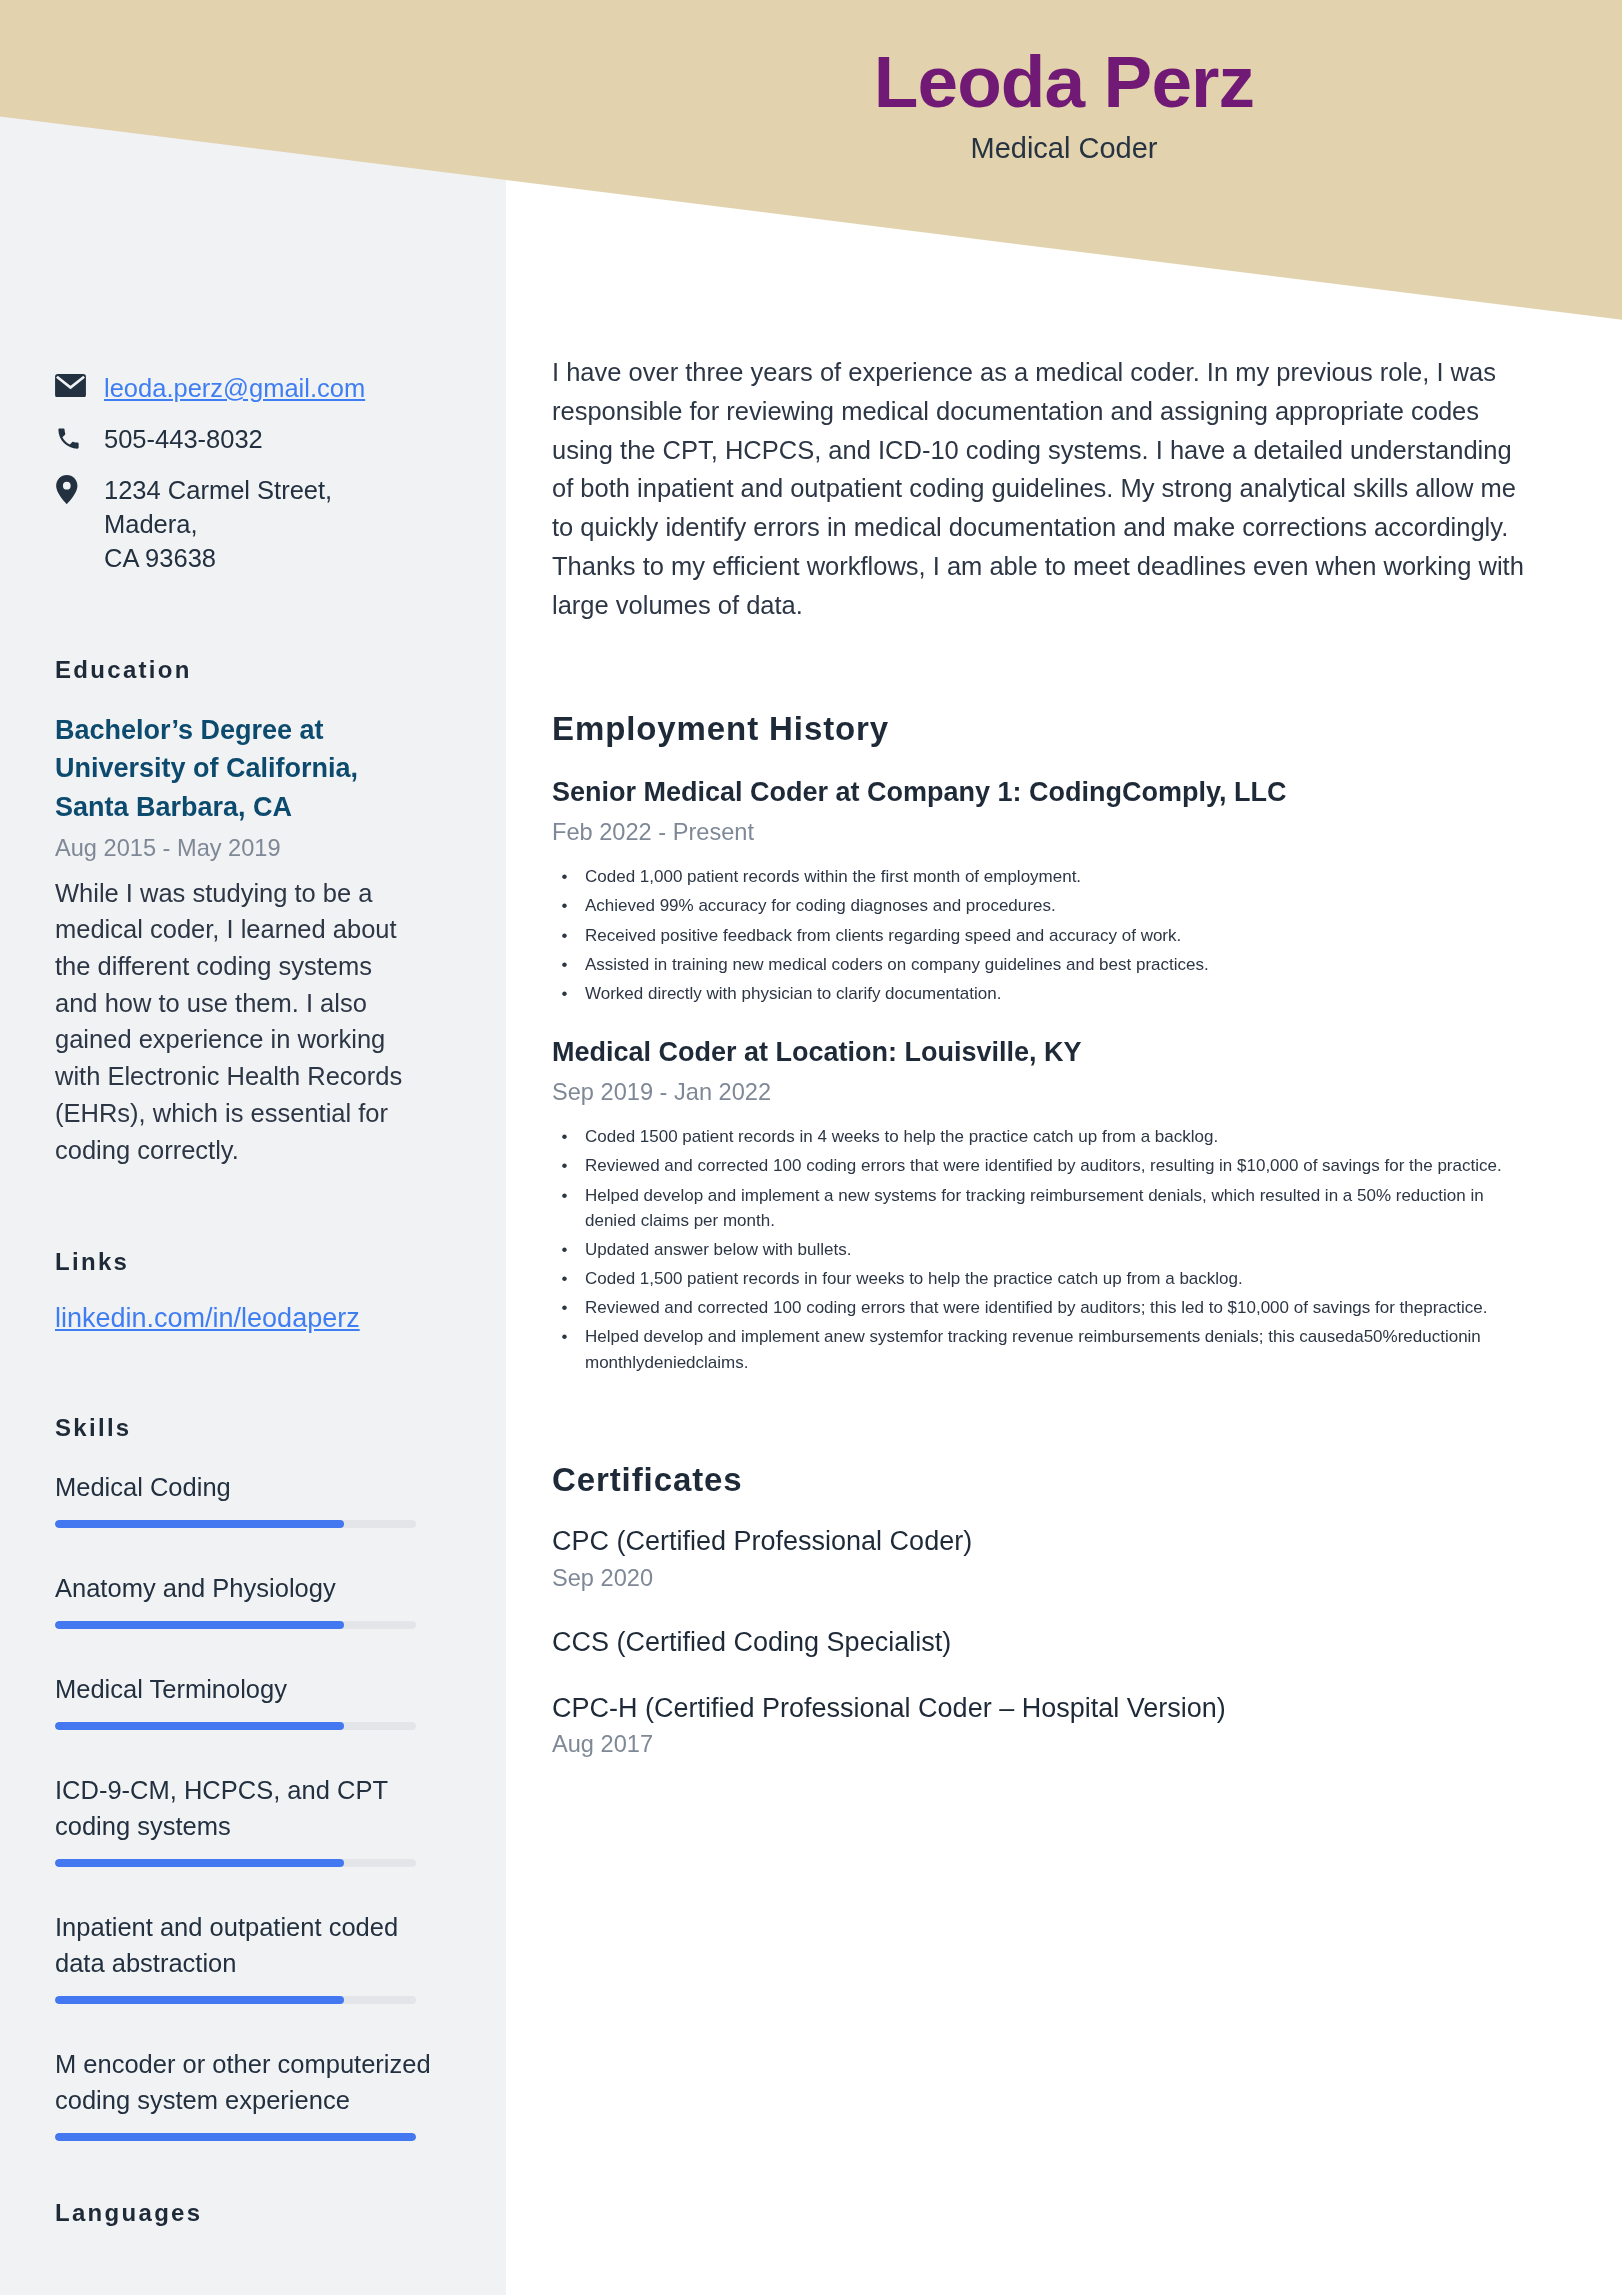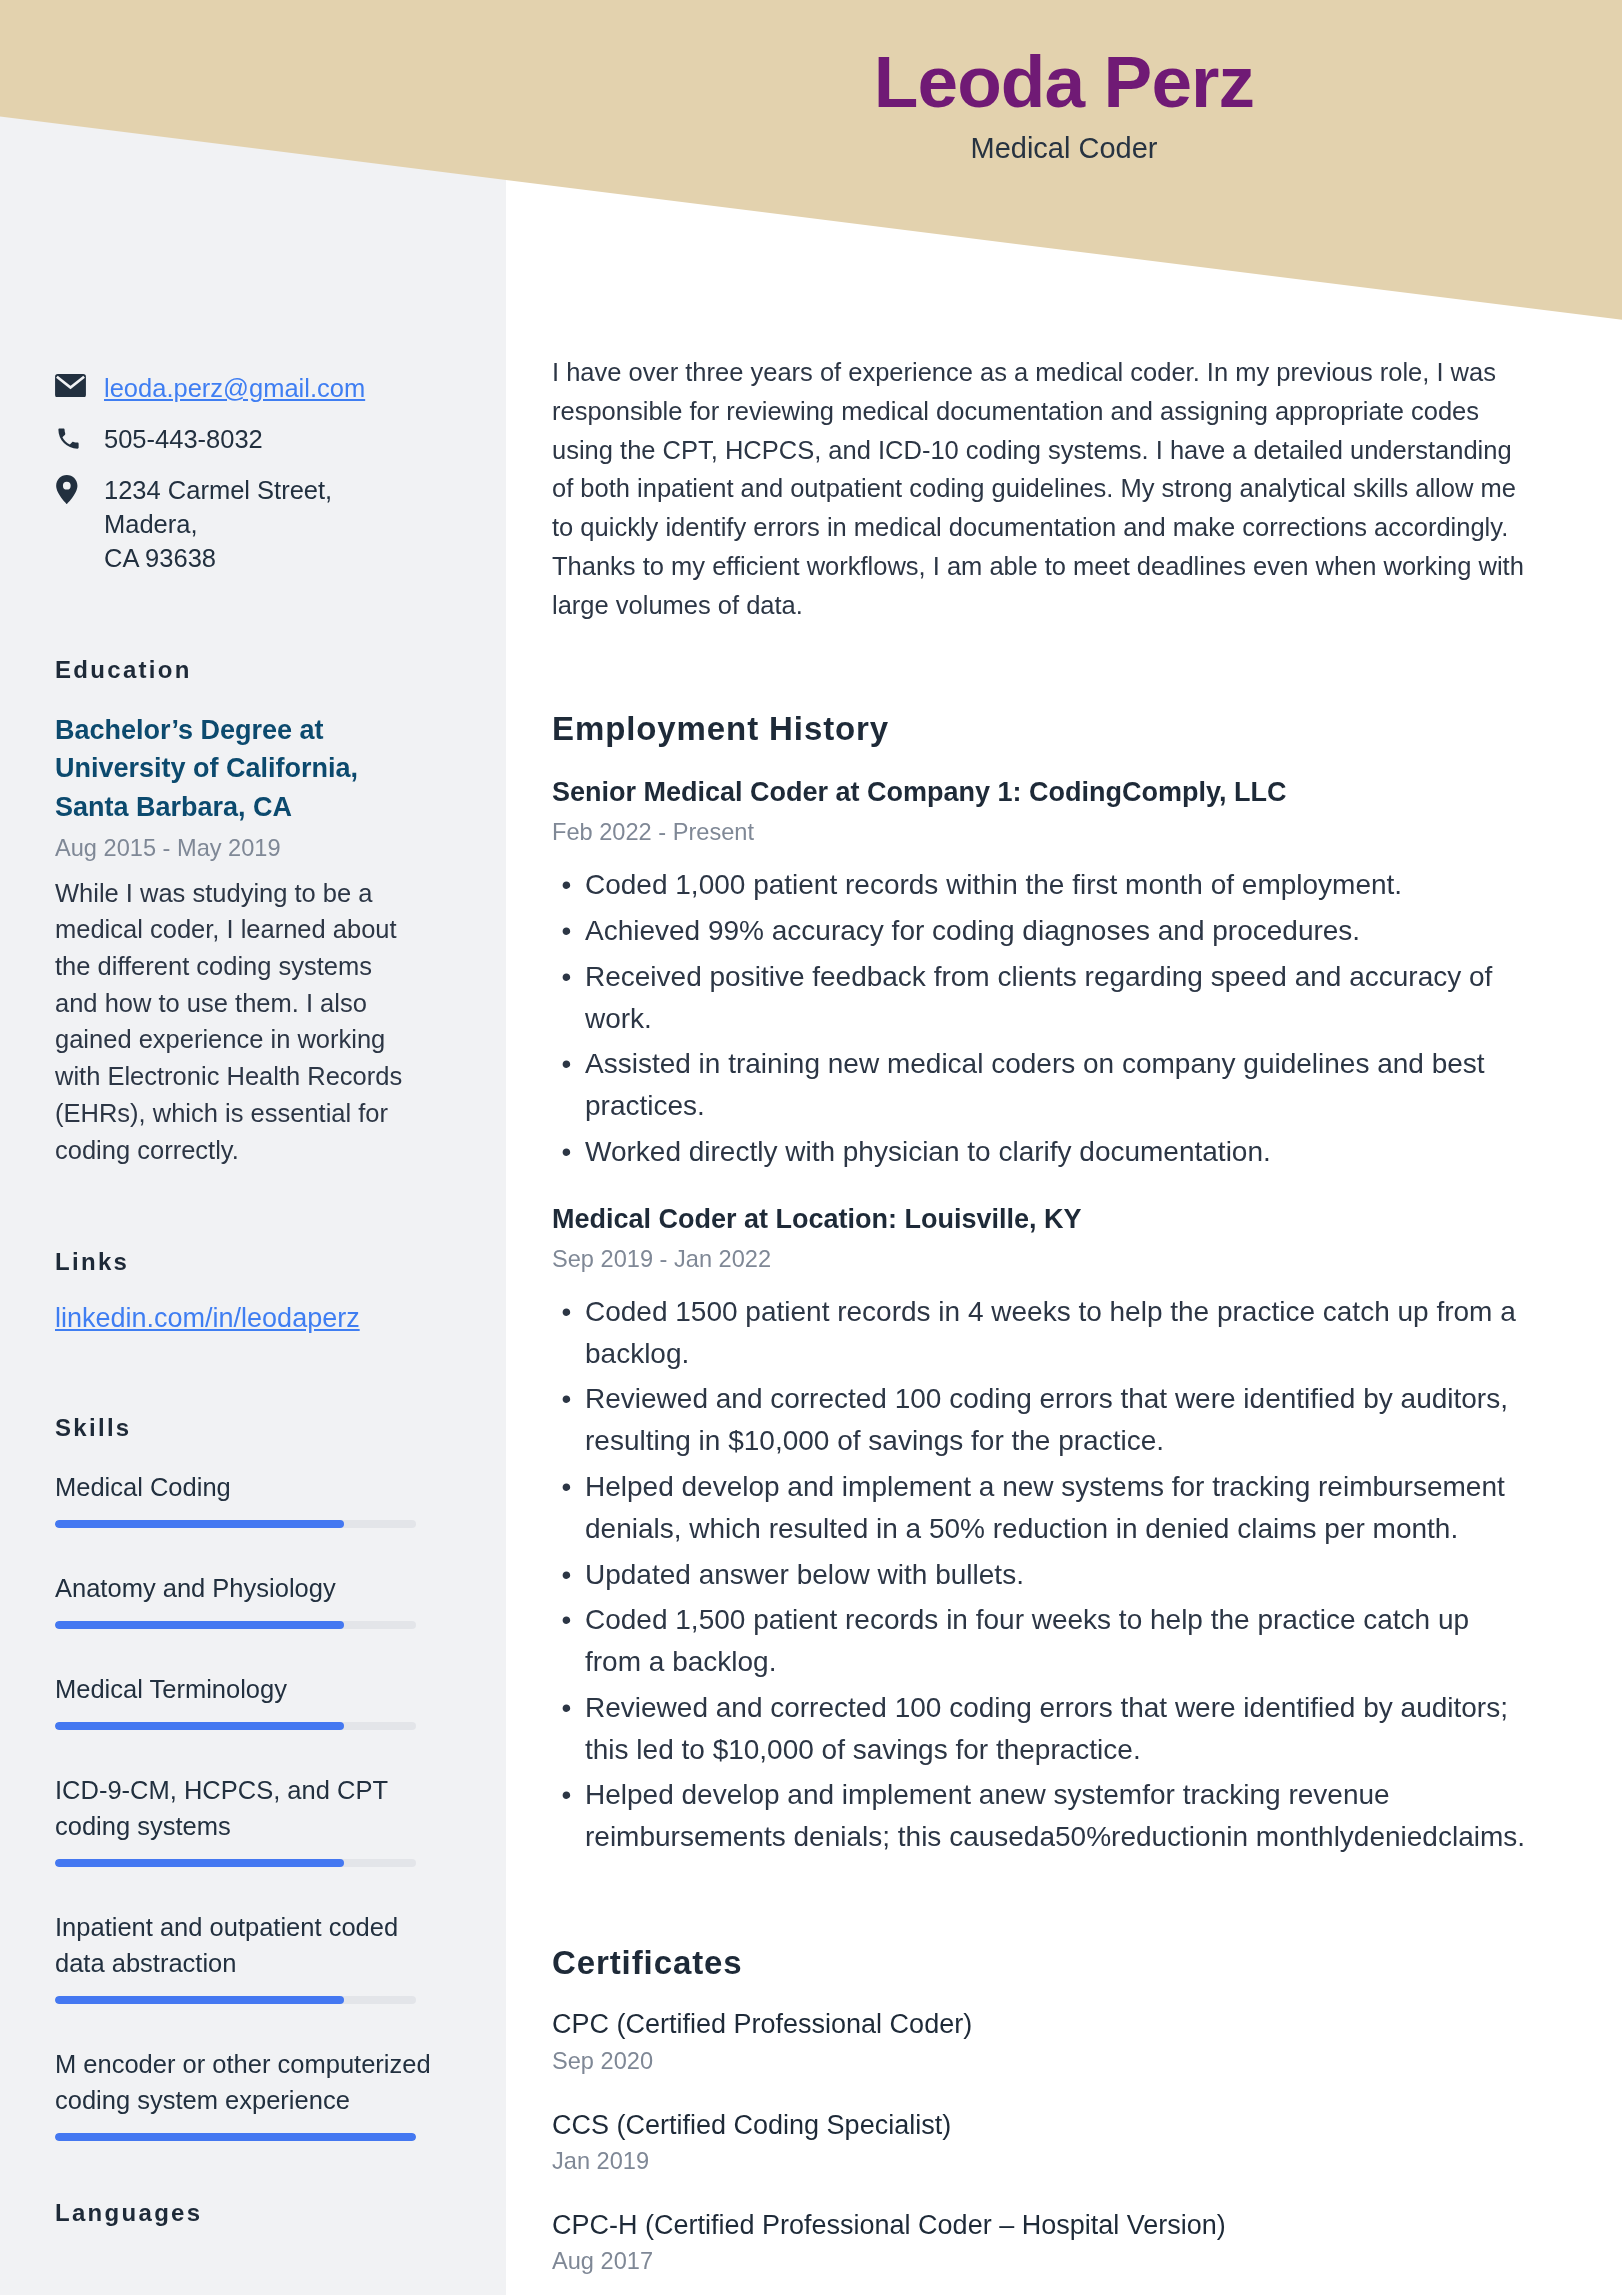--- a/index.html
+++ b/index.html
@@ -37,21 +37,21 @@
   
   .main{position:absolute;left:552px;top:353px;width:977px;color:#2c3645;}
   h2.main-h{margin:0 0 27px;font-size:33px;font-weight:700;letter-spacing:0.9px;color:#1e2a38;}
   .profile-text{margin:0;font-size:25.5px;line-height:1.52;}
   .section-gap{margin-top:86px;}
   .job{margin-top:29px;}
   .job:first-of-type{margin-top:0;}
   .job-title{font-size:27px;font-weight:700;color:#1e2a38;line-height:1.3;}
   .job-date{margin:9px 0 18px;font-size:23.6px;color:#7f8896;}
   ul.bullets{margin:0;padding:0 0 0 33px;list-style:none;}
-  ul.bullets li{position:relative;font-size:28px;line-height:1.5;margin-bottom:3.6px;}
+  ul.bullets li{position:relative;font-size:17px;line-height:1.5;margin-bottom:3.6px;}
   ul.bullets li::before{content:"\2022";position:absolute;left:-23.6px;top:0;color:#2c3645;}
   .cert{margin-bottom:35px;}
   .cert-title{font-size:27px;font-weight:400;color:#1e2a38;}
   .cert-date{margin-top:7.3px;font-size:23.6px;color:#7f8896;}
 </style>
 </head>
 <body>
 
 <div class="page">
   <div class="sidebar-bg"></div>
@@ -203,21 +203,20 @@
       <h2 class="main-h">Certificates</h2>
       <div>
 
           <div class="cert">
             <div class="cert-title">CPC (Certified Professional Coder)</div>
             <div class="cert-date">Sep 2020</div>
           </div>
 
           <div class="cert">
             <div class="cert-title">CCS (Certified Coding Specialist)</div>
-            <div class="cert-date">Jan 2019</div>
           </div>
 
           <div class="cert">
             <div class="cert-title">CPC-H (Certified Professional Coder – Hospital Version)</div>
             <div class="cert-date">Aug 2017</div>
           </div>
         </div>
     </section>
 
   </main>

